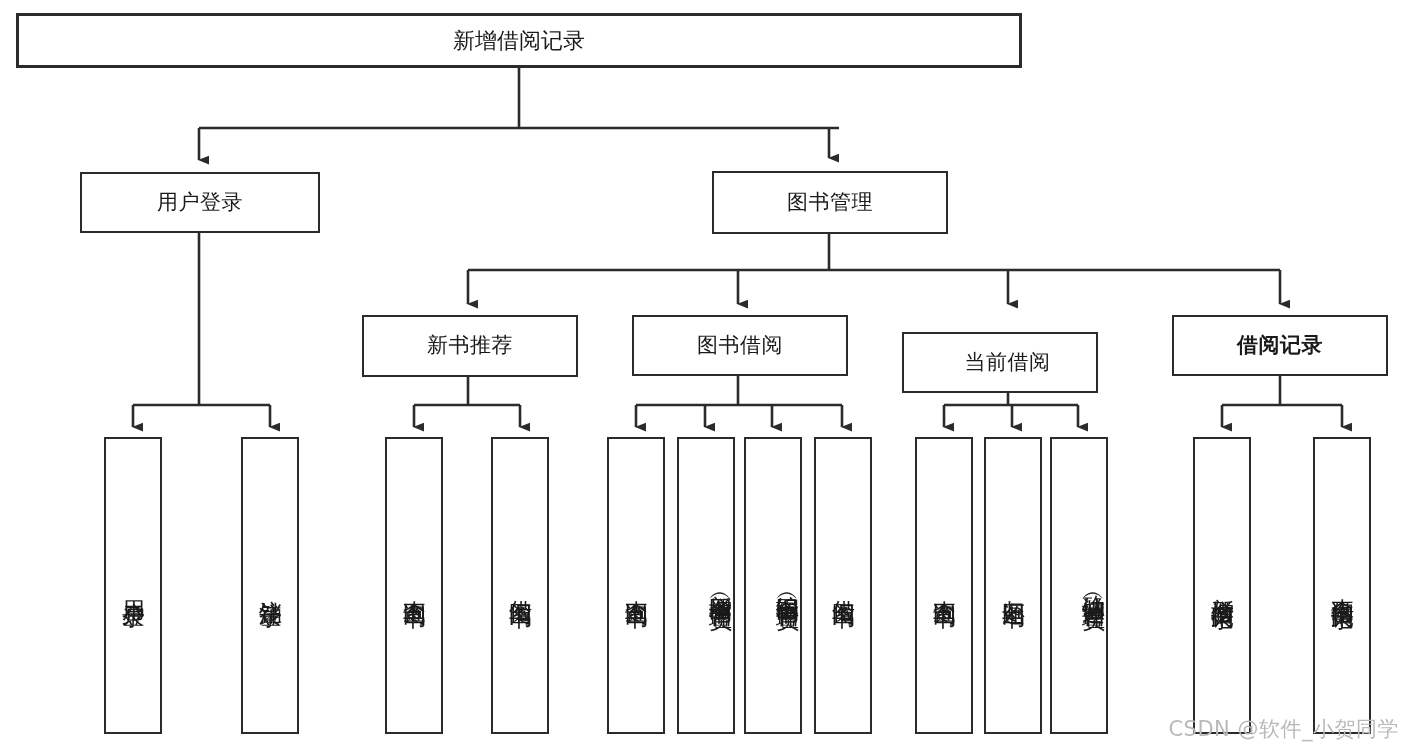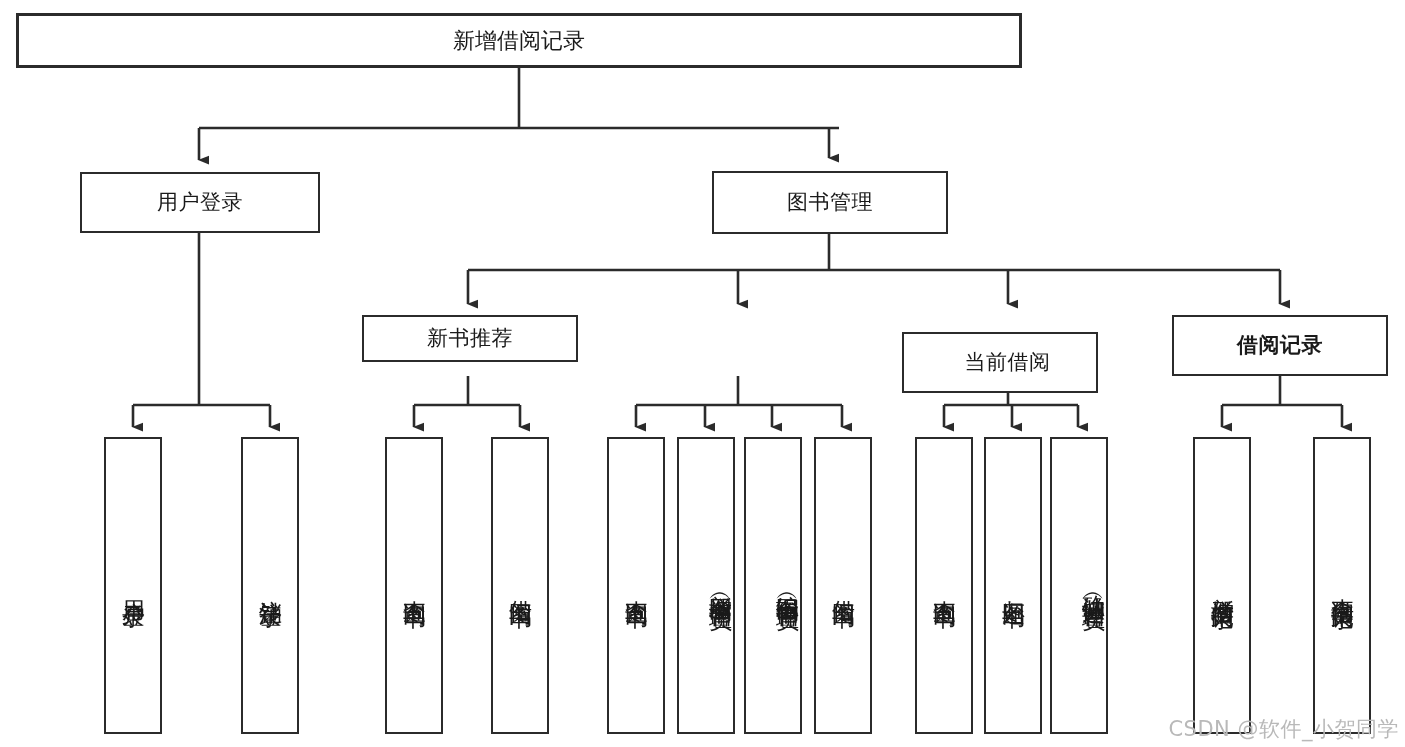--- a/index.html
+++ b/index.html
@@ -134,22 +134,25 @@
     <span>新增借阅记录</span>
   </div>
 
   <div class="node h" style="left:80px; top:172px; width:240px; height:61px;">
     <span>用户登录</span>
   </div>
   <div class="node h" style="left:712px; top:171px; width:236px; height:63px;">
     <span>图书管理</span>
   </div>
 
-  <div class="node h" style="left:362px; top:315px; width:216px; height:47px;">
+  <div class="node h" style="left:362px; top:315px; width:216px; height:62px;">
     <span>新书推荐</span>
+  </div>
+  <div class="node h" style="left:632px; top:315px; width:216px; height:61px;">
+    <span>图书借阅</span>
   </div>
   <div class="node h" style="left:902px; top:332px; width:196px; height:61px;padding-left:15px;">
     <span>当前借阅</span>
   </div>
   <div class="node h" style="left:1172px; top:315px; width:216px; height:61px;font-weight:bold;">
     <span>借阅记录</span>
   </div>
 
   <div class="node v" style="left:104px; top:437px; width:58px; height:297px;">
     <span class="vtext">用户登录</span>

